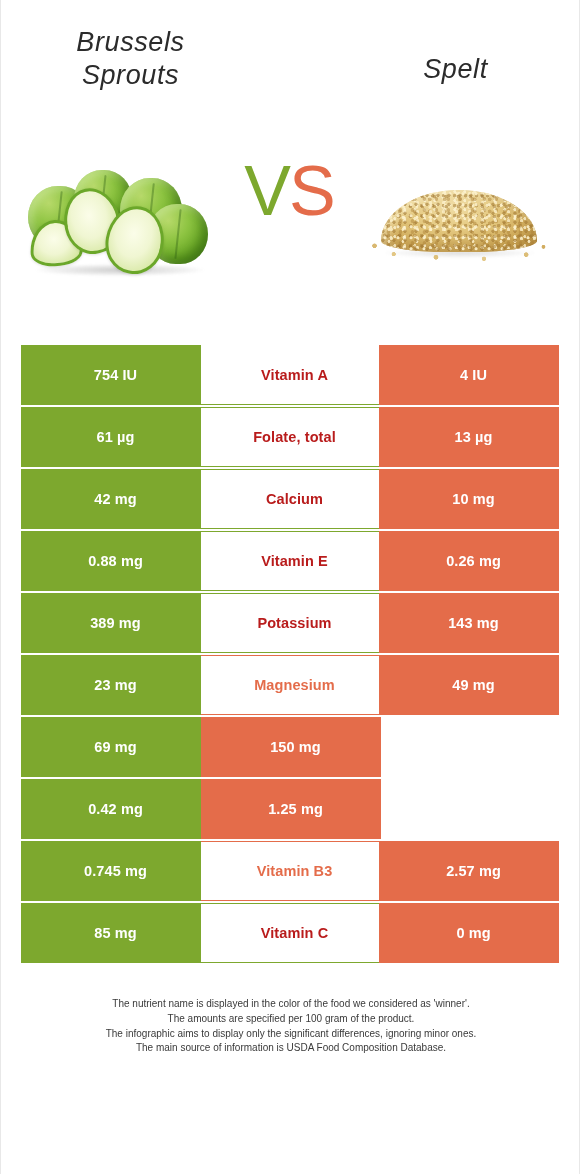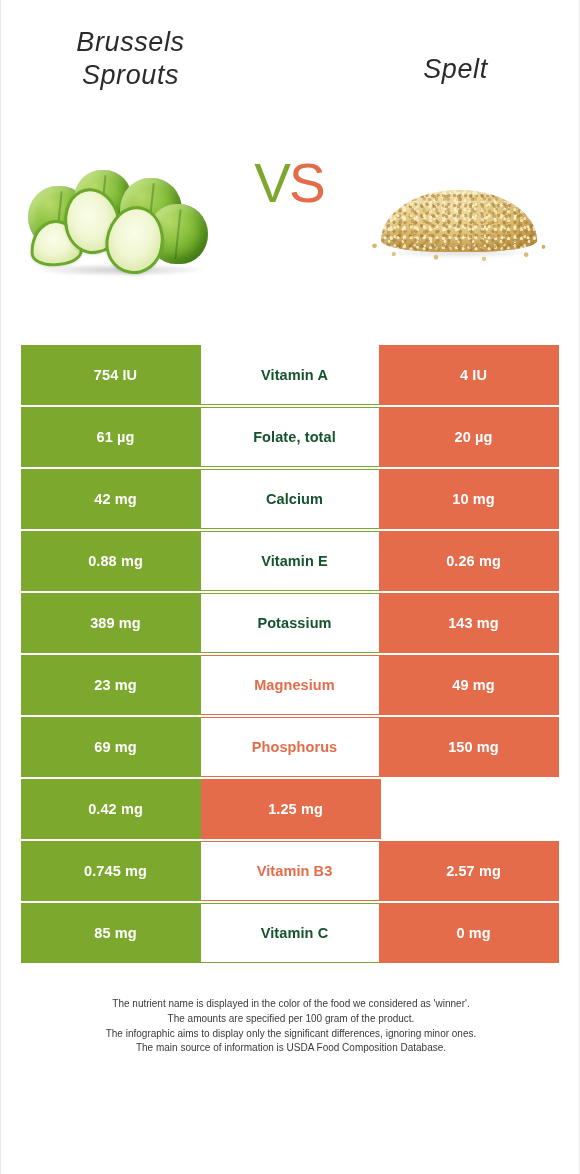--- a/index.html
+++ b/index.html
@@ -73,21 +73,21 @@
   .hero-right { left: 355px; width: 205px; }
 
   .vs {
     position: absolute;
     left: 228px;
     top: 26px;
     width: 120px;
     text-align: center;
     font-family: "Liberation Sans", sans-serif;
     font-weight: 400;
-    font-size: 55px;
+    font-size: 70px;
     line-height: 1;
     letter-spacing: -2px;
   }
   .vs .v { color: #7DA82E; }
   .vs .s { color: #E46C4A; }
 
   
   .sprouts { position: relative; width: 200px; height: 120px; }
   .sprout {
     position: absolute;
@@ -209,21 +209,21 @@
     padding-left: 9px;
   }
   .cell-left {
     width: 180px;
     background: #7DA82E;
     color: #ffffff;
   }
   .cell-mid {
     width: 178px;
     background: #ffffff;
-    color: #14532d;
+    color: #b91c1c;
     border-top: 1px solid #7DA82E;
     border-bottom: 1px solid #7DA82E;
   }
   .row.win-right .cell-mid {
     color: #E46C4A;
     border-top-color: #E46C4A;
     border-bottom-color: #E46C4A;
   }
   .row:first-child .cell-mid { border-top: none; }
   .row:last-child  .cell-mid { border-bottom-width: 1px; }
@@ -289,21 +289,21 @@
 
   <div class="table">
       <div class="row">
         <div class="cell cell-left">754 IU</div>
         <div class="cell cell-mid">Vitamin A</div>
         <div class="cell cell-right">4 IU</div>
       </div>
       <div class="row">
         <div class="cell cell-left">61 µg</div>
         <div class="cell cell-mid">Folate, total</div>
-        <div class="cell cell-right">20 µg</div>
+        <div class="cell cell-right">13 µg</div>
       </div>
       <div class="row">
         <div class="cell cell-left">42 mg</div>
         <div class="cell cell-mid">Calcium</div>
         <div class="cell cell-right">10 mg</div>
       </div>
       <div class="row">
         <div class="cell cell-left">0.88 mg</div>
         <div class="cell cell-mid">Vitamin E</div>
         <div class="cell cell-right">0.26 mg</div>
@@ -313,21 +313,20 @@
         <div class="cell cell-mid">Potassium</div>
         <div class="cell cell-right">143 mg</div>
       </div>
       <div class="row win-right">
         <div class="cell cell-left">23 mg</div>
         <div class="cell cell-mid">Magnesium</div>
         <div class="cell cell-right">49 mg</div>
       </div>
       <div class="row win-right">
         <div class="cell cell-left">69 mg</div>
-        <div class="cell cell-mid">Phosphorus</div>
         <div class="cell cell-right">150 mg</div>
       </div>
       <div class="row win-right">
         <div class="cell cell-left">0.42 mg</div>
         <div class="cell cell-right">1.25 mg</div>
       </div>
       <div class="row win-right">
         <div class="cell cell-left">0.745 mg</div>
         <div class="cell cell-mid">Vitamin B3</div>
         <div class="cell cell-right">2.57 mg</div>

